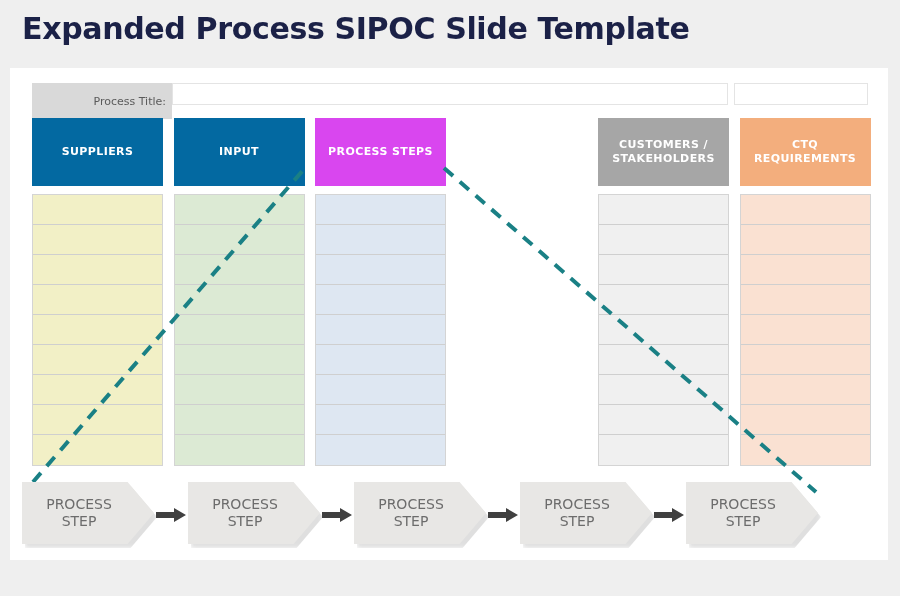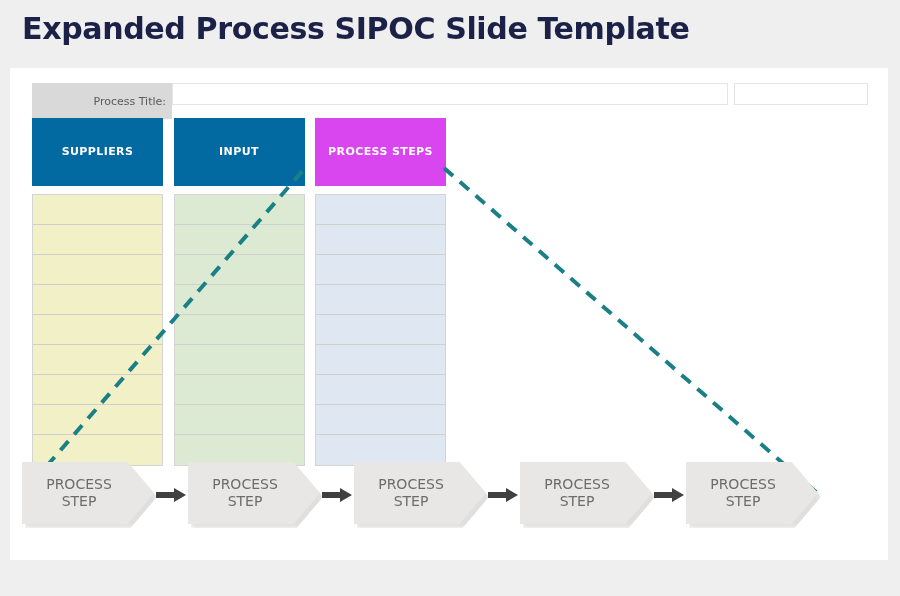--- a/index.html
+++ b/index.html
@@ -139,21 +139,21 @@
     top: 0;
     width: 900px;
     height: 596px;
     pointer-events: none;
   }
 
   
   #steps-row {
     position: absolute;
     left: 22px;
-    top: 458px;
+    top: 478px;
     width: 856px;
     height: 72px;
   }
   .chevron {
     position: absolute;
     top: 4px;
     width: 132px;
     height: 62px;
     background: #e8e7e5;
     color: #6c6c6c;
@@ -236,20 +236,50 @@
           <div class="cell"></div>
           <div class="cell"></div>
           <div class="cell"></div>
           <div class="cell"></div>
           <div class="cell"></div>
           <div class="cell"></div>
           <div class="cell"></div>
           <div class="cell"></div>
         </div>
       </div>
+      <div class="column" style="left: 566px;">
+        <div class="col-header" style="background: rgb(166, 166, 166); white-space: pre-line;">CUSTOMERS /
+STAKEHOLDERS</div>
+        <div class="col-body" style="background: rgb(240, 240, 240);">
+          <div class="cell"></div>
+          <div class="cell"></div>
+          <div class="cell"></div>
+          <div class="cell"></div>
+          <div class="cell"></div>
+          <div class="cell"></div>
+          <div class="cell"></div>
+          <div class="cell"></div>
+          <div class="cell"></div>
+        </div>
+      </div>
+      <div class="column" style="left: 707.5px;">
+        <div class="col-header" style="background: rgb(243, 174, 125); white-space: pre-line;">CTQ
+REQUIREMENTS</div>
+        <div class="col-body" style="background: rgb(250, 225, 210);">
+          <div class="cell"></div>
+          <div class="cell"></div>
+          <div class="cell"></div>
+          <div class="cell"></div>
+          <div class="cell"></div>
+          <div class="cell"></div>
+          <div class="cell"></div>
+          <div class="cell"></div>
+          <div class="cell"></div>
+        </div>
+      </div>
     </div>
 
 </div>
 
 <svg id="diagonals">
   <line x1="33" y1="482" x2="305" y2="168" stroke="#1a8085" stroke-width="4" stroke-dasharray="12 9" stroke-linecap="butt"></line>
   <line x1="444" y1="168" x2="816" y2="492" stroke="#1a8085" stroke-width="4" stroke-dasharray="12 9" stroke-linecap="butt"></line>
 </svg>
 
 <div id="steps-row">

